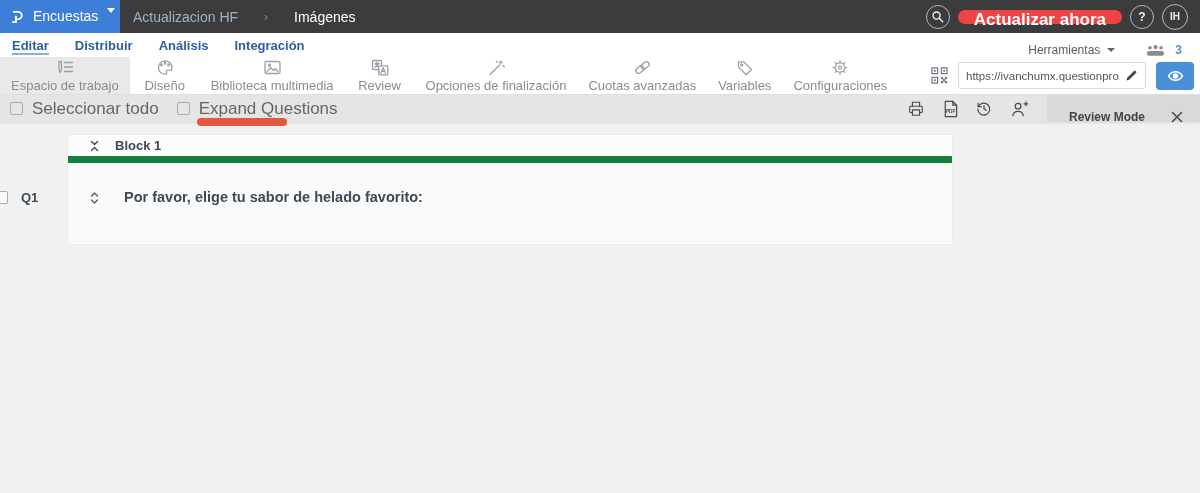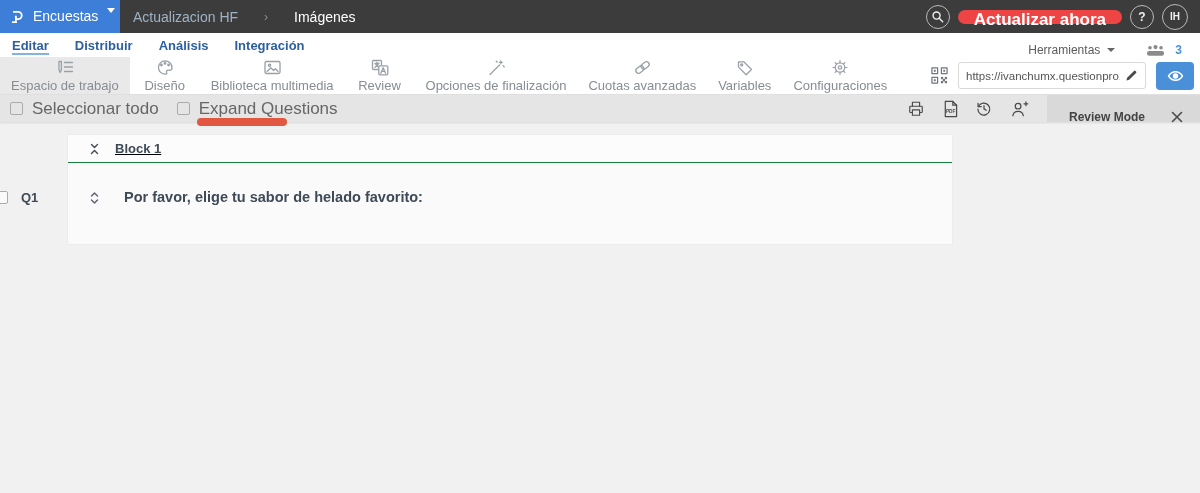--- a/index.html
+++ b/index.html
@@ -67,22 +67,22 @@
   .rb-icon { cursor:pointer; display:flex; }
   .review-seg { height:100%; background:#d9d9d9; display:flex; align-items:center; gap:26px;
     padding:16px 17px 0 22px; }
   .review-label { font-size:12px; color:#444; font-weight:bold; white-space:nowrap; }
   .close-x { cursor:pointer; color:#4a4a4a; display:flex; }
 
   
   .content { position:relative; height:371px; background:#f1f1f2; }
   .card { position:absolute; left:67px; top:12px; width:886px; background:#fafafa;
     border:1px solid #ececec; }
-  .block-header { height:28px; background:#fcfcfc; border-bottom:1px solid #15803d;
-    display:flex; align-items:center; padding-left:21px; gap:15px;text-decoration:underline; }
+  .block-header { height:28px; background:#fcfcfc; border-bottom:7px solid #15803d;
+    display:flex; align-items:center; padding-left:21px; gap:15px; }
   .block-title { font-size:13px; font-weight:600; color:#3e4a56; }
   .collapse-ic { color:#3e4a56; display:flex; cursor:pointer; }
   .question-row { height:81px; padding:26px 0 0 21px; display:flex; gap:24px; align-items:flex-start; }
   .sort-ic { color:#55606c; display:flex; cursor:pointer; margin-top:3px; }
   .question-text { font-size:14.5px; font-weight:600; color:#3e4a56; }
   .divider-row { height:16px; border-top:1px solid #e8e8e8; position:relative; }
   .sep-btn { position:absolute; left:50%; top:-8px; transform:translateX(-50%);
     background:#fff; border:1px solid #ddd; border-radius:2px; padding:2px 6px;
     display:flex; align-items:center; gap:4px; font-size:9px; color:#555; cursor:pointer;
     font-family:inherit; white-space:nowrap; }

